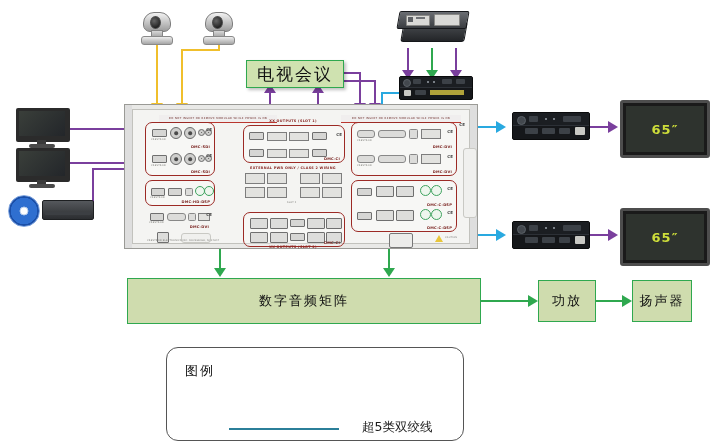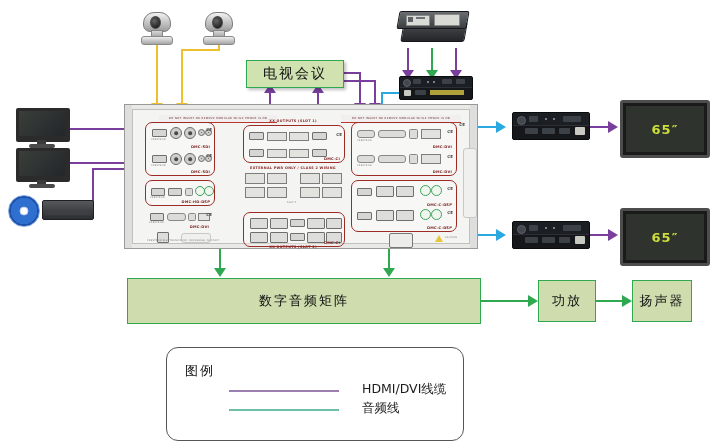--- a/index.html
+++ b/index.html
@@ -17,21 +17,21 @@
   .arw-l{border-top:6px solid transparent;border-bottom:6px solid transparent;}
   .arw-r{border-top:6px solid transparent;border-bottom:6px solid transparent;}
 
   
   .gbox{position:absolute;border:1.4px solid #2fa84f;background:#cfdcae;
         display:flex;align-items:center;justify-content:center;
         color:#111;font-size:13px;letter-spacing:2px;}
   .gbox.small{font-size:13px;}
   .confbox{position:absolute;border:1.4px solid #2fa84f;background:#cfe2b0;
         display:flex;align-items:center;justify-content:center;
-        color:#111;font-size:14px;letter-spacing:2px;
+        color:#111;font-size:17px;letter-spacing:2px;
         box-shadow:2px 2px 3px rgba(0,0,0,.25);}
 
   
   #legend{position:absolute;left:166px;top:347px;width:296px;height:92px;
           border:1.2px solid #555;border-radius:12px;background:#fff;}
   #legend .ltitle{position:absolute;left:18px;top:14px;font-size:13px;color:#111;letter-spacing:2px;}
   .lrow{position:absolute;left:0;width:100%;height:21px;}
   .lswatch{position:absolute;left:62px;top:10px;width:110px;height:2px;}
   .llabel{position:absolute;left:195px;top:1px;font-size:12.5px;color:#1b1b1b;white-space:nowrap;}
 
@@ -450,23 +450,19 @@
 </div>
 
 <div class="gbox small" style="left:632px;top:280px;width:58px;height:40px;">
   <span>扬声器</span>
 </div>
 
 <div id="legend">
   <div class="ltitle">图例</div>
 
 
-  <div class="lrow" style="top:32px;">
-    <div class="lswatch" style="background:#9b7fb0;"></div>
-    <div class="llabel">HDMI/DVI线缆</div>
+
+
+  <div class="lrow" style="top:70px;">
+    <div class="lswatch" style="background:#2b7f99;"></div>
+    <div class="llabel">超5类双绞线</div>
   </div>
-
-  <div class="lrow" style="top:51px;">
-    <div class="lswatch" style="background:#6fbfa8;"></div>
-    <div class="llabel">音频线</div>
-  </div>
-
 </div>
 
 </body></html>

